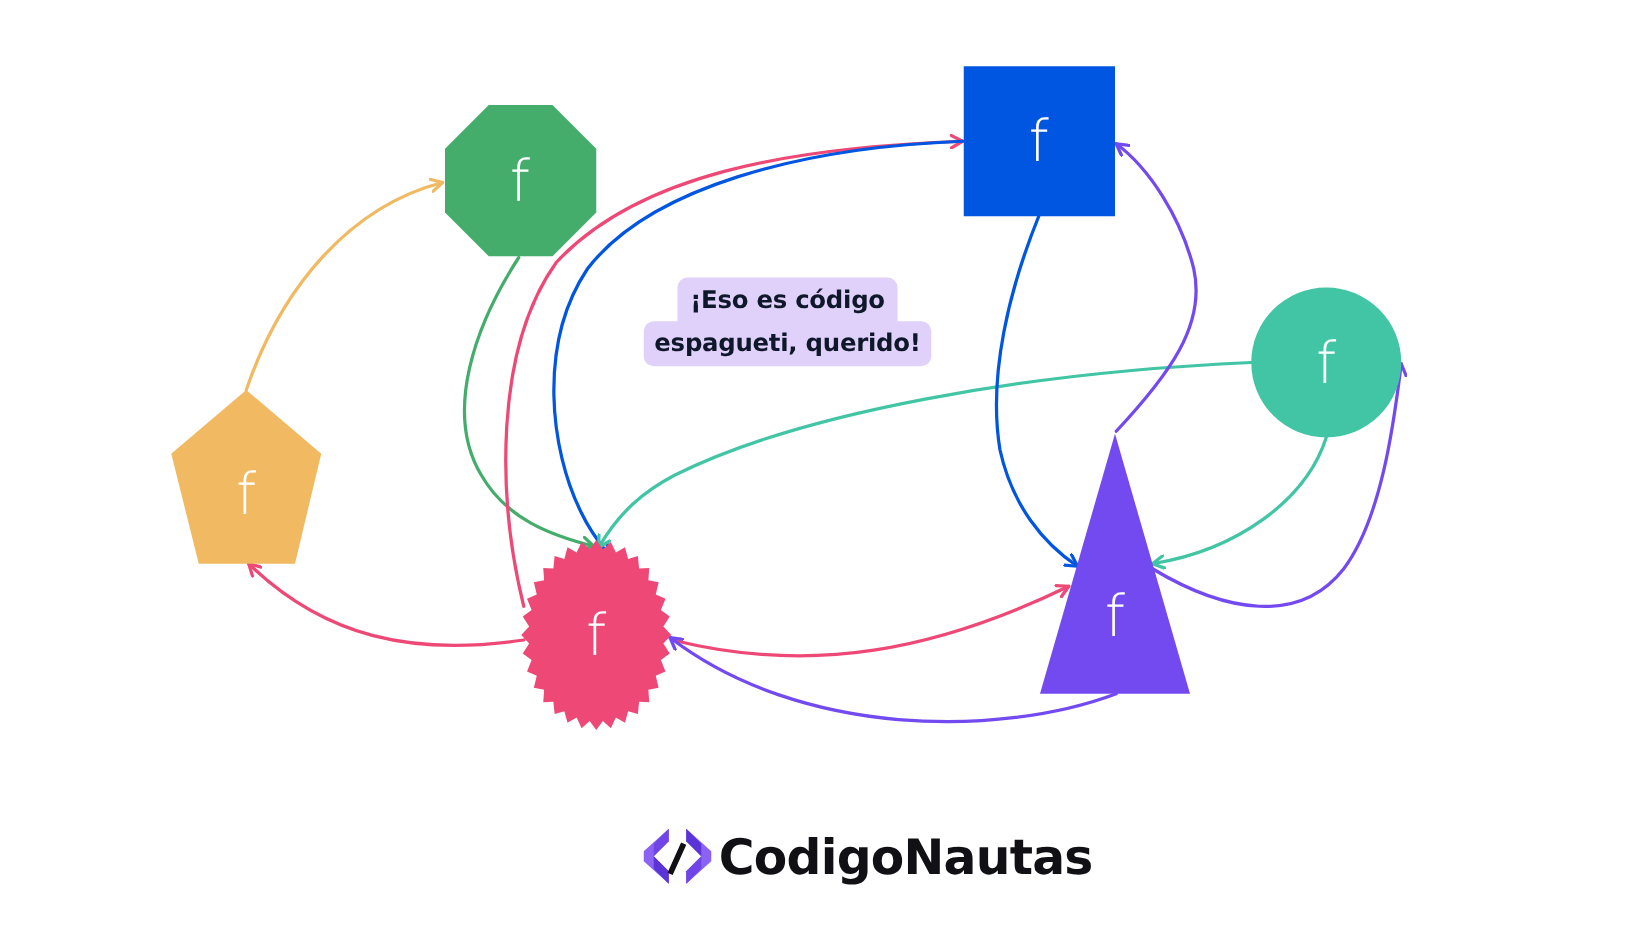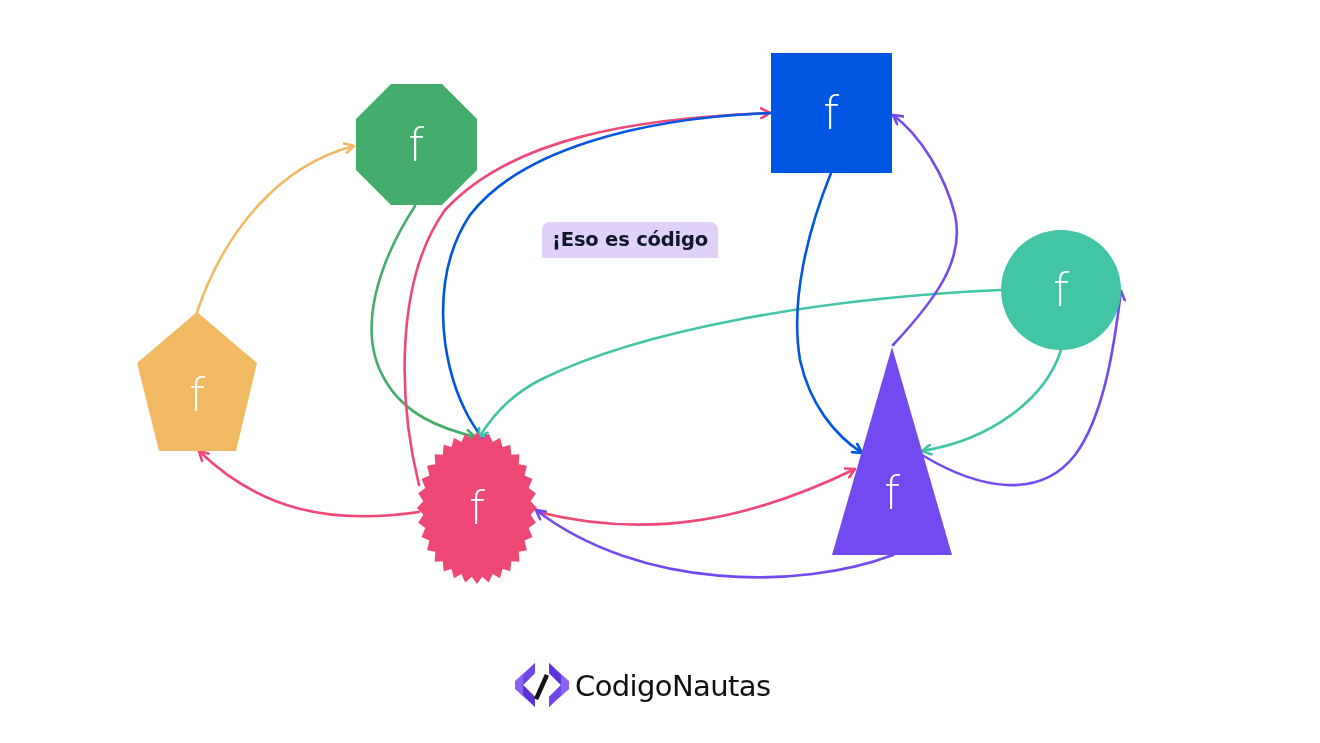--- a/index.html
+++ b/index.html
@@ -5,21 +5,21 @@
     html, body { margin: 0; padding: 0; background: #ffffff; }
     body { width: 1320px; height: 743px; position: relative; overflow: hidden; font-family: "DejaVu Sans", sans-serif; }
     #canvas { position: absolute; left: 0; top: 0; width: 1320px; height: 743px; }
     .fn-label { font-family: "DejaVu Sans", sans-serif; font-weight: 300; fill: #ffffff; font-size: 46px; text-anchor: middle; dominant-baseline: central; }
     .bubble { position: absolute; left: 500px; top: 222px; width: 260px; text-align: center; }
     .bubble-line { display: inline-block; background: #e0d1fb; color: #0f172a; font-family: "DejaVu Sans", sans-serif; font-weight: bold; font-size: 19.5px; line-height: 36px; padding: 0 8px; border-radius: 8px; letter-spacing: -0.2px; }
     .bubble-line.l1 { border-radius: 8px 8px 0 0; padding: 0 10px; }
     .bubble-line.l2 { border-radius: 8px; margin-top: -1px; }
     .logo { position: absolute; left: 513px; top: 659px; height: 54px; display: flex; align-items: center; }
     .logo-mark { width: 58px; height: 54px; }
-    .logo-text { font-family: "DejaVu Sans", sans-serif; font-size: 29px; color: #111014; margin-left: 4px; letter-spacing: -0.6px; font-weight: 400; }
+    .logo-text { font-family: "DejaVu Sans", sans-serif; font-size: 39px; color: #111014; margin-left: 4px; letter-spacing: -0.6px; font-weight: 700; }
   </style>
 </head>
 <body>
 
 <svg id="canvas" width="1320" height="743" viewBox="0 0 1320 743" xmlns="http://www.w3.org/2000/svg">
   <defs>
     <marker id="ah-yellow" viewBox="0 0 12 12" refX="10" refY="6" markerWidth="12" markerHeight="12" markerUnits="userSpaceOnUse" orient="auto">
         <path d="M1,1 L10,6 L1,11" fill="none" stroke="#f0b962" stroke-width="2.6" stroke-linecap="round" stroke-linejoin="round"></path>
       </marker>
     <marker id="ah-green" viewBox="0 0 12 12" refX="10" refY="6" markerWidth="12" markerHeight="12" markerUnits="userSpaceOnUse" orient="auto">
@@ -92,20 +92,21 @@
   </g>
 
   <g>
     <polygon points="892,347 952,555 832,555" fill="#734af0"></polygon>
     <text class="fn-label" x="892" y="493">f</text>
   </g>
 </svg>
 
 <div class="bubble">
   <span class="bubble-line l1">¡Eso es código</span><br>
+  <span class="bubble-line l2">espagueti, querido!</span>
 </div>
 
 <div class="logo">
   <svg class="logo-mark" viewBox="0 0 58 54" xmlns="http://www.w3.org/2000/svg">
 
     <polygon points="22,4 22,14 10,26 22,38 22,48 2,30 2,22" fill="#8a63f5"></polygon>
     <polygon points="22,4 10,16 10,26 22,14" fill="#6f45e8"></polygon>
     <polygon points="10,26 22,38 22,48 10,36" fill="#5b33d6"></polygon>
 
     <polygon points="36,4 56,22 56,30 36,48 36,38 48,26 36,14" fill="#8a63f5"></polygon>

